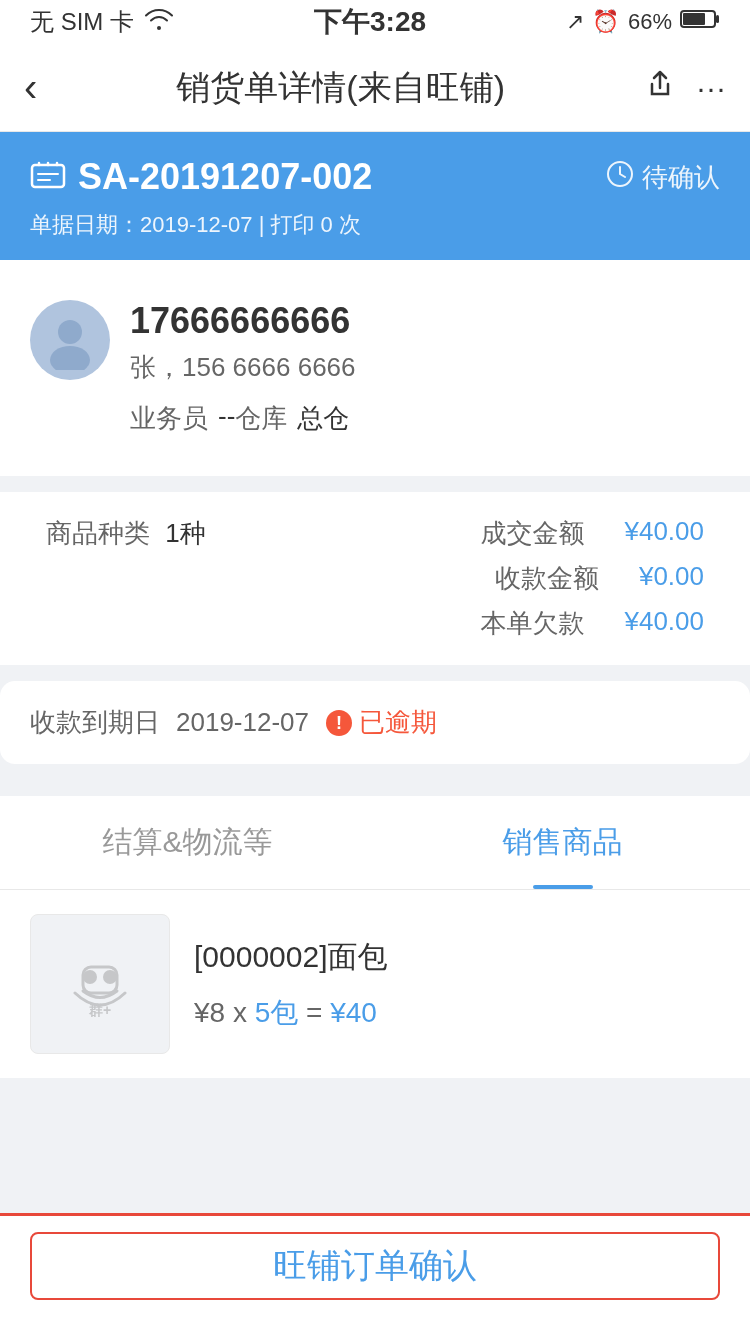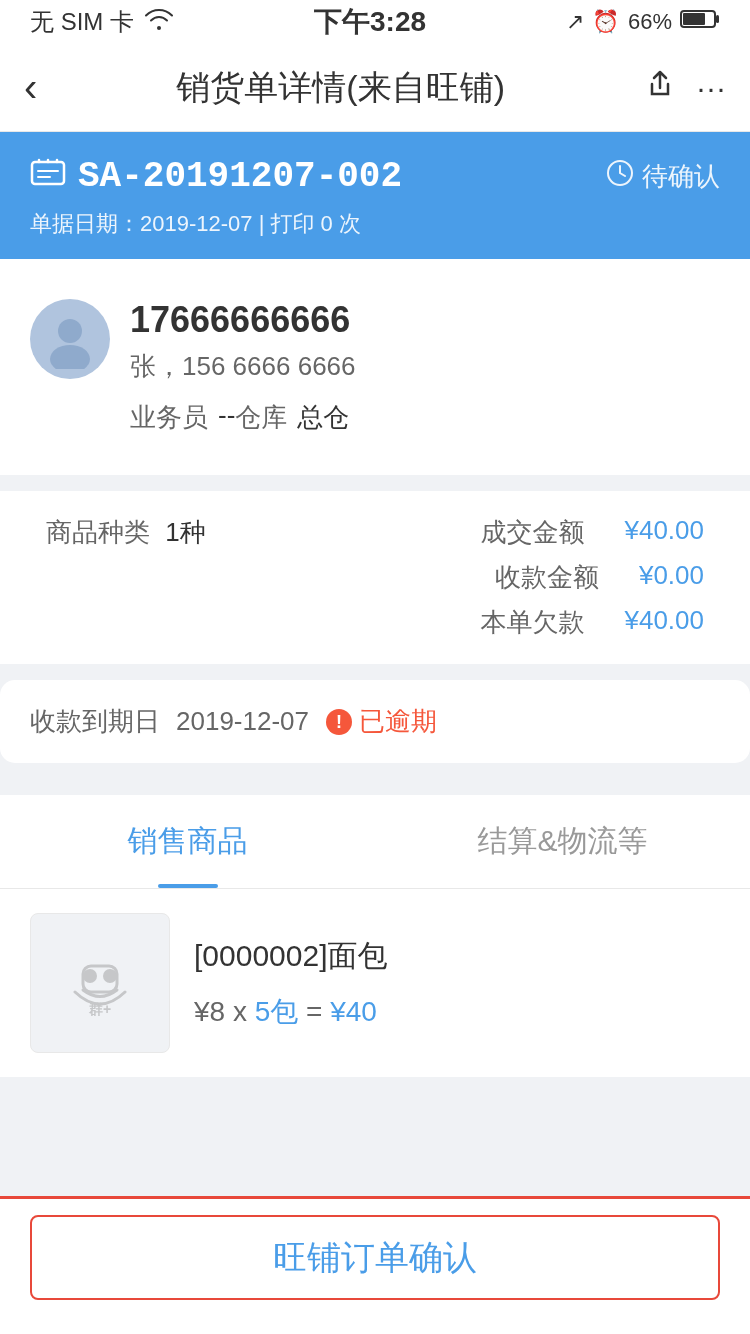--- a/index.html
+++ b/index.html
@@ -71,21 +71,20 @@
       justify-content: space-between;
       margin-bottom: 12px;
     }
     .order-id {
       font-size: 36px;
       font-weight: 700;
       color: #fff;
       display: flex;
       align-items: center;
       gap: 12px;
-      font-family: Liberation Mono, monospace;
     }
     .order-status {
       display: flex;
       align-items: center;
       gap: 8px;
       font-size: 26px;
       color: #fff;
       opacity: 0.9;
     }
     .order-date {
@@ -251,21 +250,21 @@
       position: fixed;
       bottom: 0;
       left: 0;
       width: 750px;
       background: #fff;
       padding: 16px 30px 34px;
       border-top: 3px solid #e8483a;
     }
     .confirm-btn {
       width: 100%;
-      height: 85px;
+      height: 68px;
       border: 2px solid #e8483a;
       background: #fff;
       color: #4a9de8;
       font-size: 34px;
       font-weight: 500;
       border-radius: 8px;
       cursor: pointer;
       display: flex;
       align-items: center;
       justify-content: center;
@@ -401,25 +400,25 @@
       <circle cx="14" cy="14" r="13" fill="#f5573b"></circle>
       <text x="14" y="20" text-anchor="middle" fill="white" font-size="18" font-weight="bold">!</text>
     </svg>
     <span>已逾期</span>
   </span>
 </div>
 
 <div class="divider"></div>
 
 <div class="tabs card">
+  <div class="tab">
+    <span>结算&amp;物流等</span>
+  </div>
   <div class="tab active">
     <span>销售商品</span>
-  </div>
-  <div class="tab">
-    <span>结算&amp;物流等</span>
   </div>
 </div>
 
 <div class="product-section card">
   <div class="product-image">
     <svg width="90" height="70" viewBox="0 0 90 70" fill="none" opacity="0.4">
       <circle cx="35" cy="28" r="7" fill="#888"></circle>
       <circle cx="55" cy="28" r="7" fill="#888"></circle>
       <path d="M28 42 Q45 55 62 42" stroke="#888" stroke-width="3" fill="none" stroke-linecap="round"></path>
       <rect x="28" y="18" width="34" height="26" rx="8" stroke="#888" stroke-width="3" fill="none"></rect>

